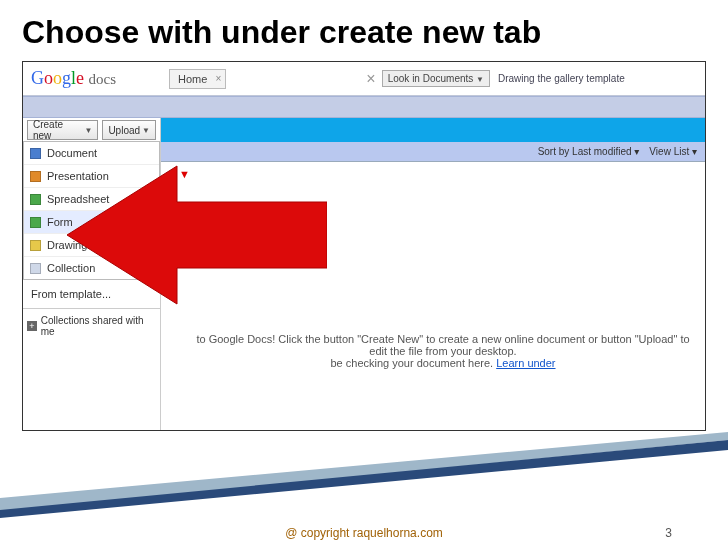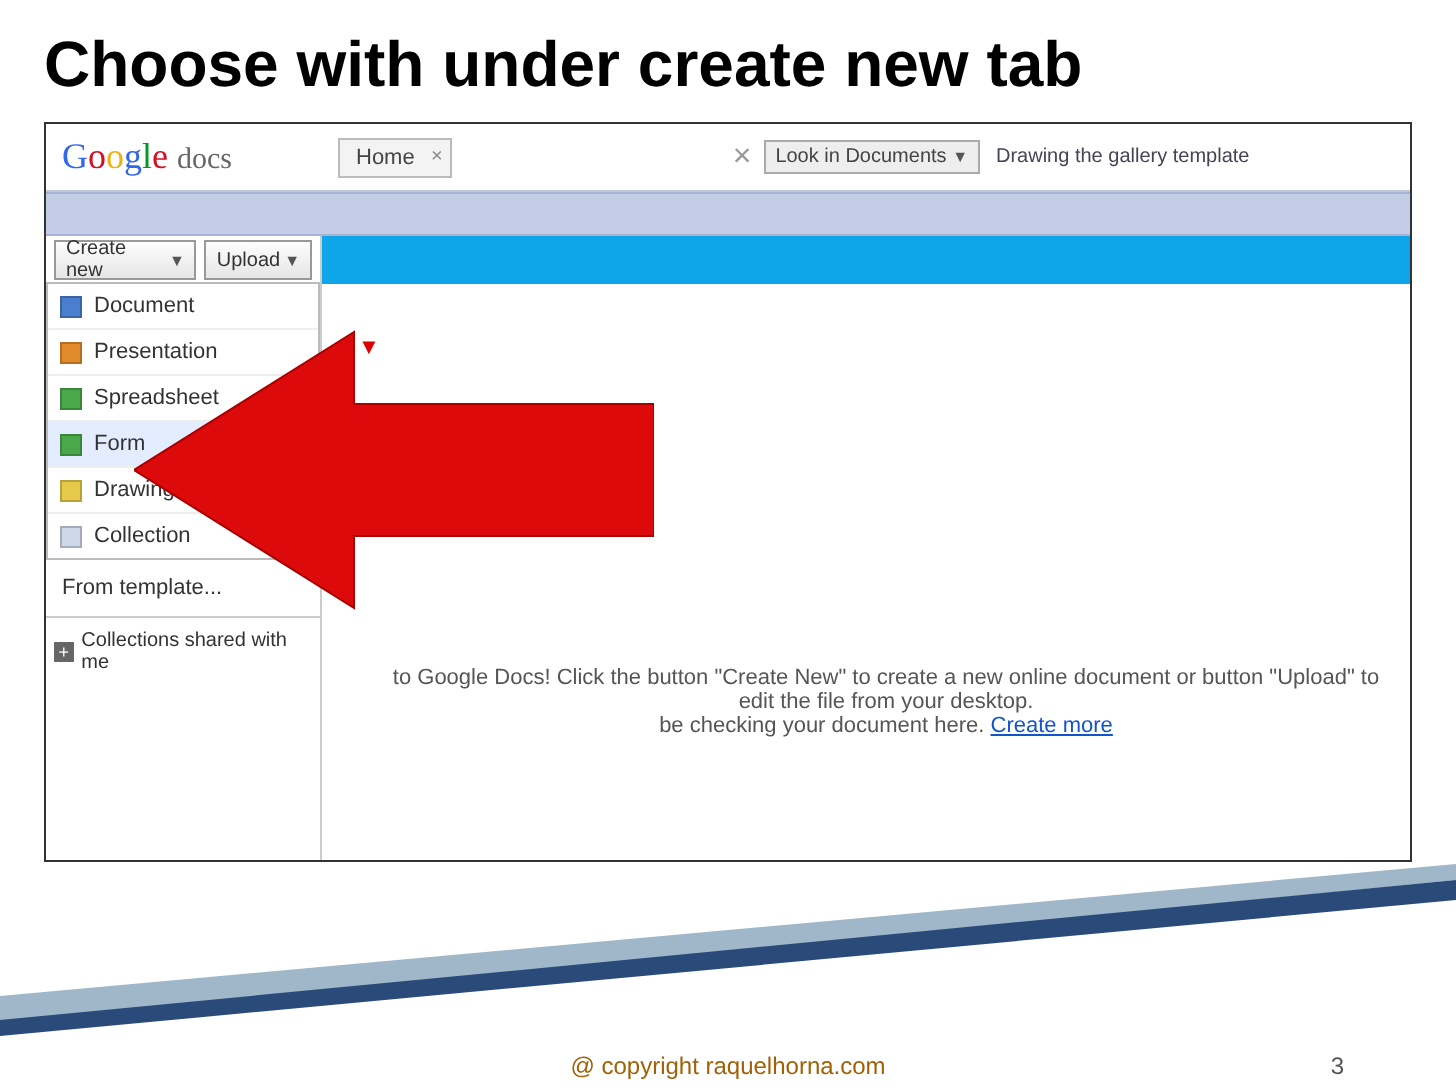--- a/index.html
+++ b/index.html
@@ -242,26 +242,30 @@
           </li>
       </ul>
       <div class="from-template">From template...</div>
       <div class="shared">
         <span class="plus">+</span>
         <span>Collections shared with me</span>
       </div>
     </div>
 
     <div class="main">
+      <div class="sel-row">
+        <span>Sort by Last modified ▾</span>
+        <span>View List ▾</span>
+      </div>
       <span class="little-red">▼</span>
 
       <div class="welcome-box">
         <div>to Google Docs! Click the button "Create New" to create a new online document or button "Upload" to edit the file from your desktop.</div>
         <div>
-          <span>be checking your document here. </span><span class="lm">Create more</span>
+          <span>be checking your document here. </span><span class="lm">Learn under</span>
         </div>
       </div>
     </div>
   </div>
 
   <svg class="arrow" width="260" height="150" viewBox="0 0 260 150">
     <polygon points="0,75 110,6 110,42 260,42 260,108 110,108 110,144" fill="#dc0a0a" stroke="#a00" stroke-width="1"></polygon>
   </svg>
 </div>
 

